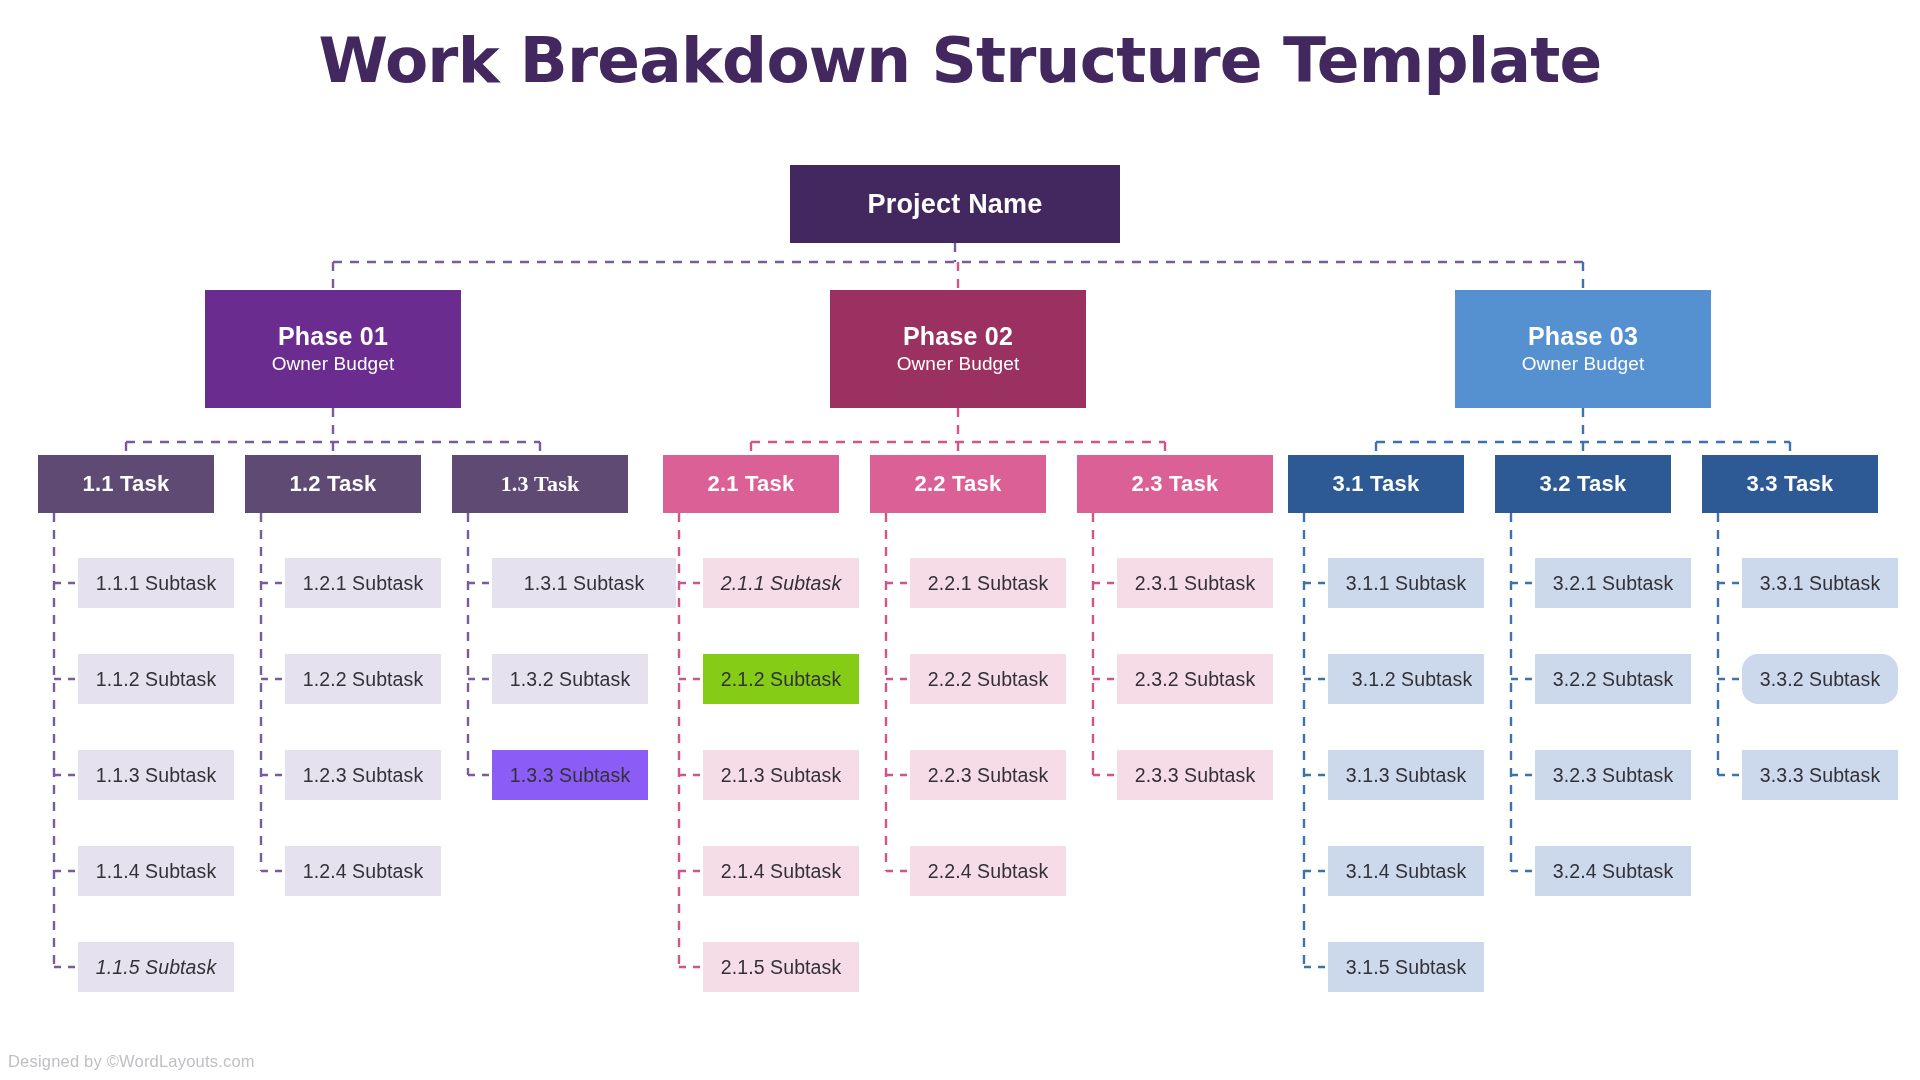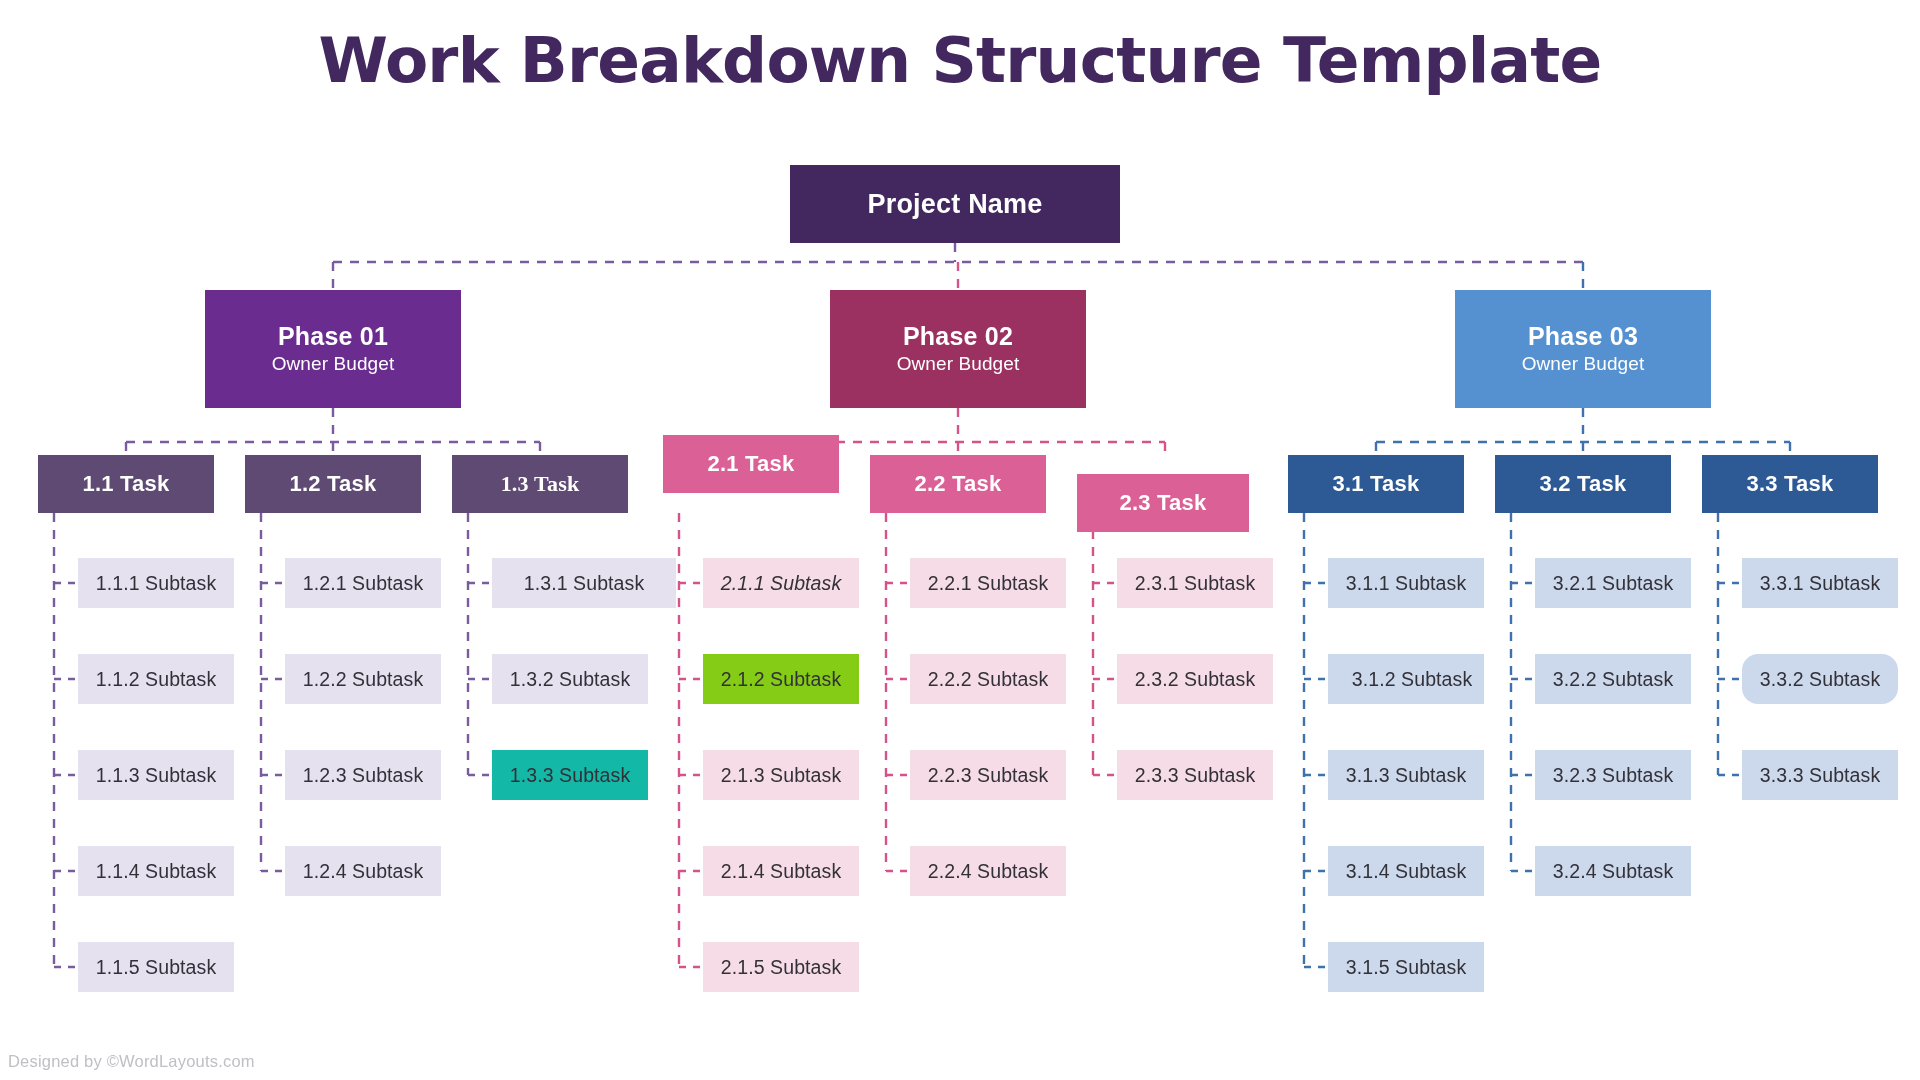--- a/index.html
+++ b/index.html
@@ -187,21 +187,21 @@
     </div>
     <div class="node subtask-node" style="left: 78px; top: 654px; width: 156px; height: 50px; background: rgb(230, 225, 239);">
       <span>1.1.2 Subtask</span>
     </div>
     <div class="node subtask-node" style="left: 78px; top: 750px; width: 156px; height: 50px; background: rgb(230, 225, 239);">
       <span>1.1.3 Subtask</span>
     </div>
     <div class="node subtask-node" style="left: 78px; top: 846px; width: 156px; height: 50px; background: rgb(230, 225, 239);">
       <span>1.1.4 Subtask</span>
     </div>
-    <div class="node subtask-node" style="left: 78px; top: 942px; width: 156px; height: 50px; background: rgb(230, 225, 239);">
+    <div class="node subtask-node" style="left: 78px; top: 942px; width: 156px; height: 50px; background: rgb(230, 225, 239); font-style: italic;">
       <span>1.1.5 Subtask</span>
     </div>
     <div class="node task-node" style="left: 245px; top: 455px; width: 176px; height: 58px; background: rgb(94, 74, 115);">
       <span>1.2 Task</span>
     </div>
     <div class="node subtask-node" style="left: 285px; top: 558px; width: 156px; height: 50px; background: rgb(230, 225, 239);">
       <span>1.2.1 Subtask</span>
     </div>
     <div class="node subtask-node" style="left: 285px; top: 654px; width: 156px; height: 50px; background: rgb(230, 225, 239);">
       <span>1.2.2 Subtask</span>
@@ -214,28 +214,28 @@
     </div>
     <div class="node task-node" style="left: 452px; top: 455px; width: 176px; height: 58px; background: rgb(94, 74, 115); font-family: Liberation Serif, serif;">
       <span>1.3 Task</span>
     </div>
     <div class="node subtask-node" style="left: 492px; top: 558px; width: 184px; height: 50px; background: rgb(230, 225, 239);">
       <span>1.3.1 Subtask</span>
     </div>
     <div class="node subtask-node" style="left: 492px; top: 654px; width: 156px; height: 50px; background: rgb(230, 225, 239);">
       <span>1.3.2 Subtask</span>
     </div>
-    <div class="node subtask-node" style="left: 492px; top: 750px; width: 156px; height: 50px; background: #14b8a6;">
+    <div class="node subtask-node" style="left: 492px; top: 750px; width: 156px; height: 50px; background: #8b5cf6;">
       <span>1.3.3 Subtask</span>
     </div>
     <div class="node phase-node" style="left: 830px; top: 290px; width: 256px; height: 118px; background: rgb(155, 49, 96);">
       <div class="phase-title">Phase 02</div>
       <div class="phase-sub">Owner Budget</div>
     </div>
-    <div class="node task-node" style="left: 663px; top: 435px; width: 176px; height: 58px; background: rgb(219, 96, 149);">
+    <div class="node task-node" style="left: 663px; top: 455px; width: 176px; height: 58px; background: rgb(219, 96, 149);">
       <span>2.1 Task</span>
     </div>
     <div class="node subtask-node" style="left: 703px; top: 558px; width: 156px; height: 50px; background: rgb(246, 220, 231); font-style: italic;">
       <span>2.1.1 Subtask</span>
     </div>
     <div class="node subtask-node" style="left: 703px; top: 654px; width: 156px; height: 50px; background: #84cc16;">
       <span>2.1.2 Subtask</span>
     </div>
     <div class="node subtask-node" style="left: 703px; top: 750px; width: 156px; height: 50px; background: rgb(246, 220, 231);">
       <span>2.1.3 Subtask</span>
@@ -254,21 +254,21 @@
     </div>
     <div class="node subtask-node" style="left: 910px; top: 654px; width: 156px; height: 50px; background: rgb(246, 220, 231);">
       <span>2.2.2 Subtask</span>
     </div>
     <div class="node subtask-node" style="left: 910px; top: 750px; width: 156px; height: 50px; background: rgb(246, 220, 231);">
       <span>2.2.3 Subtask</span>
     </div>
     <div class="node subtask-node" style="left: 910px; top: 846px; width: 156px; height: 50px; background: rgb(246, 220, 231);">
       <span>2.2.4 Subtask</span>
     </div>
-    <div class="node task-node" style="left: 1077px; top: 474px; width: 172px; height: 58px; background: rgb(219, 96, 149);">
+    <div class="node task-node" style="left: 1077px; top: 455px; width: 196px; height: 58px; background: rgb(219, 96, 149);">
       <span>2.3 Task</span>
     </div>
     <div class="node subtask-node" style="left: 1117px; top: 558px; width: 156px; height: 50px; background: rgb(246, 220, 231);">
       <span>2.3.1 Subtask</span>
     </div>
     <div class="node subtask-node" style="left: 1117px; top: 654px; width: 156px; height: 50px; background: rgb(246, 220, 231);">
       <span>2.3.2 Subtask</span>
     </div>
     <div class="node subtask-node" style="left: 1117px; top: 750px; width: 156px; height: 50px; background: rgb(246, 220, 231);">
       <span>2.3.3 Subtask</span>

